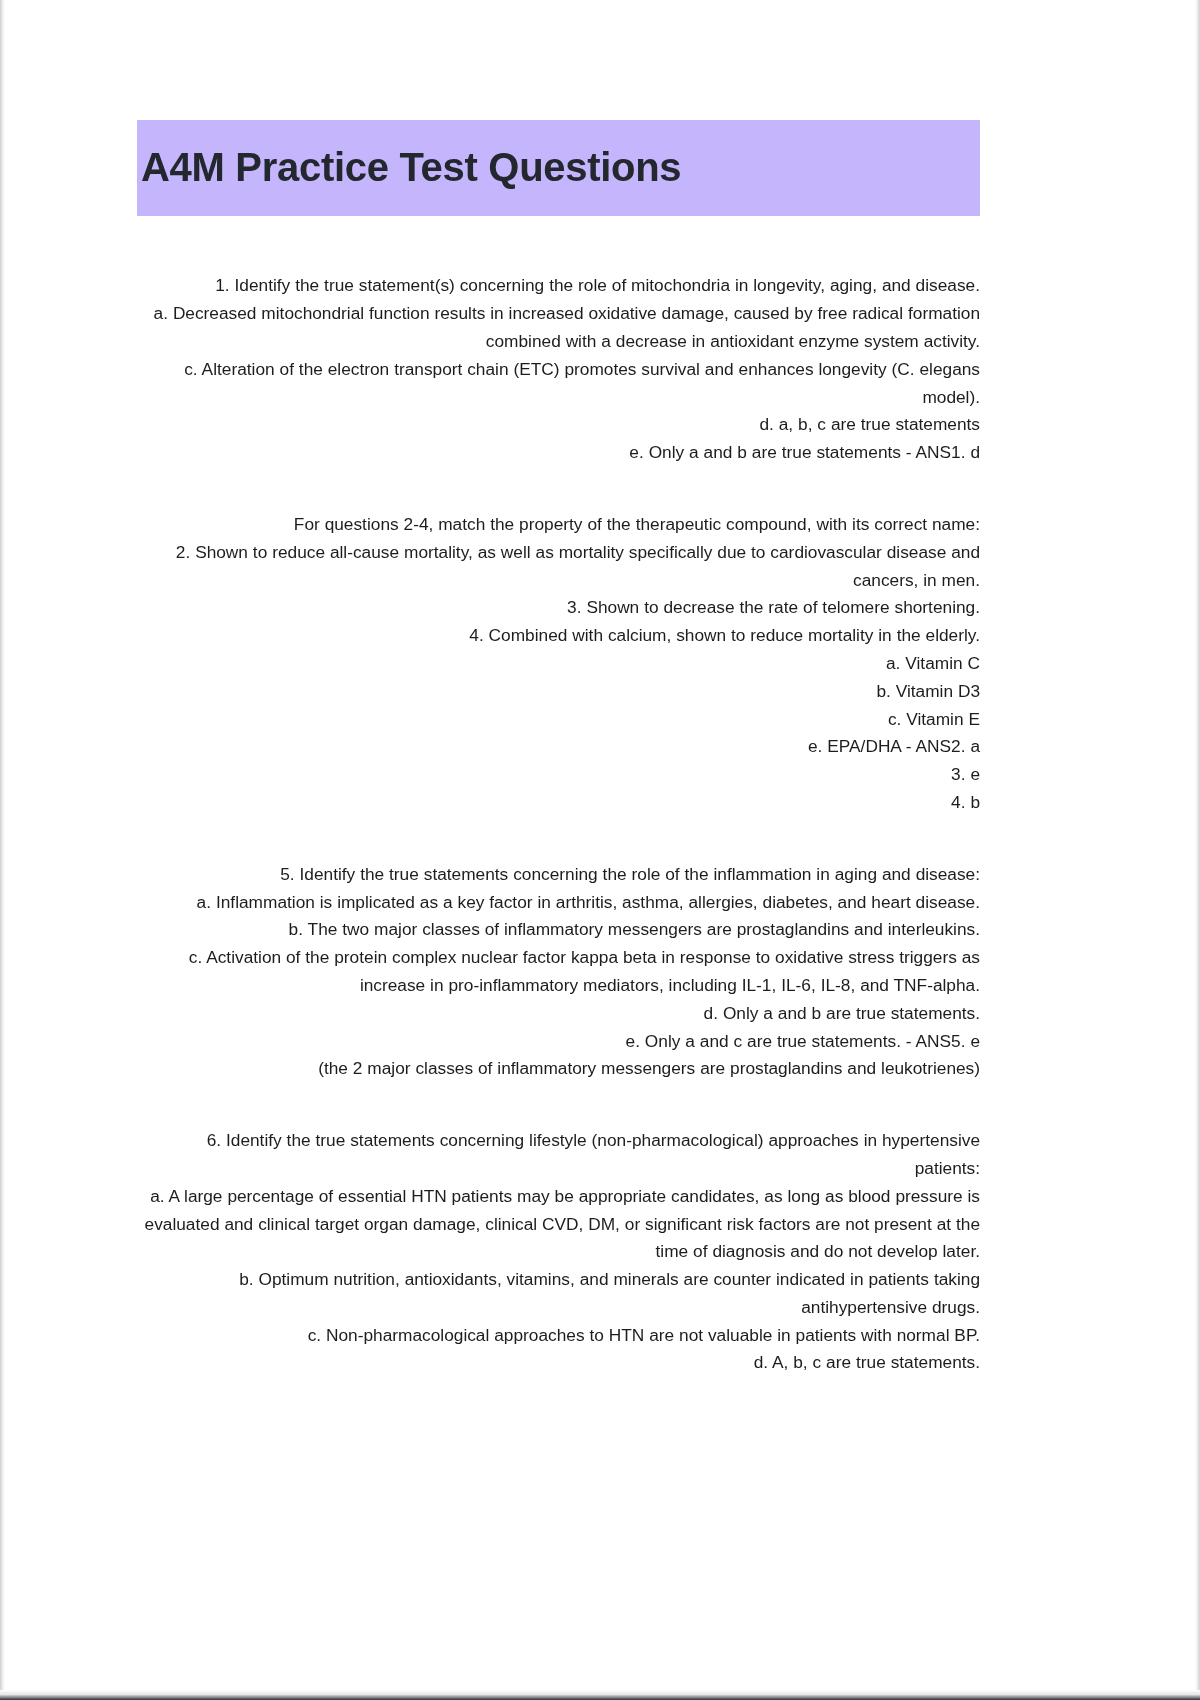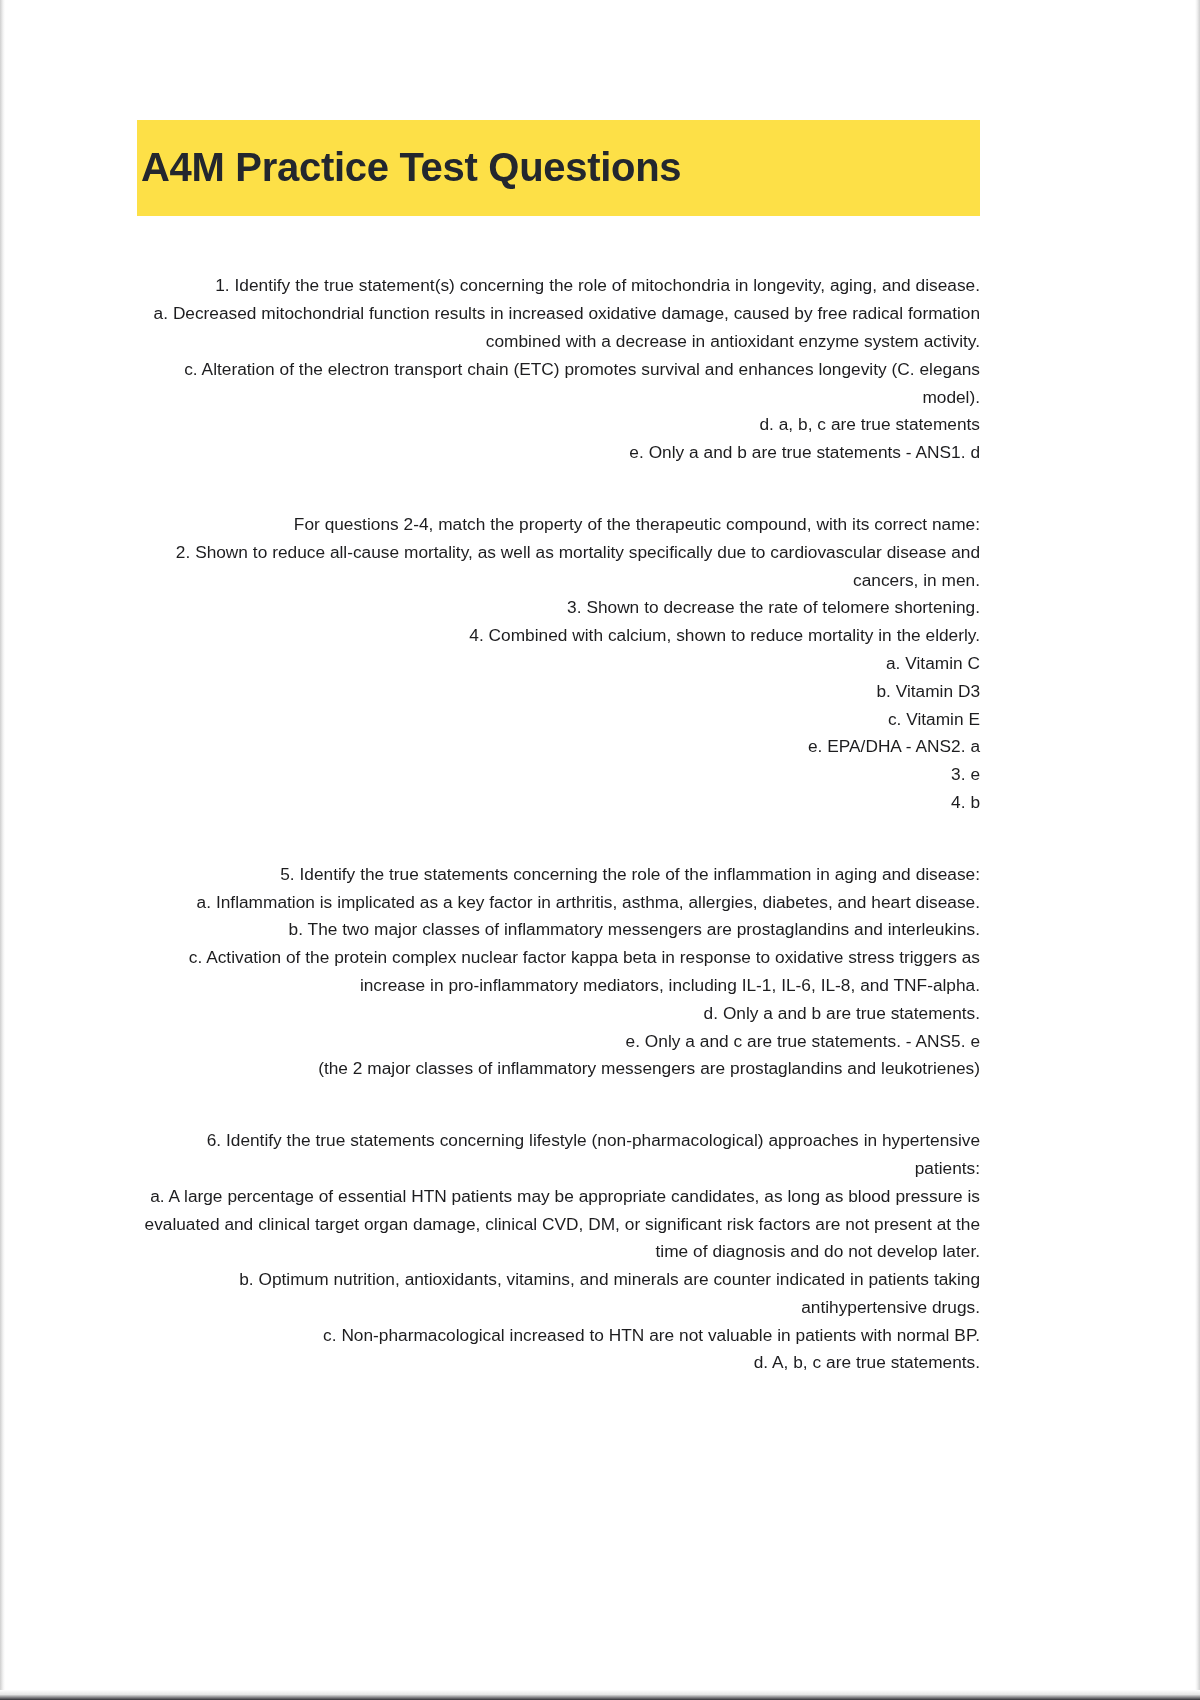--- a/index.html
+++ b/index.html
@@ -53,21 +53,21 @@
   }
 
   .content {
     position: absolute;
     left: 137px;
     top: 120px;
     width: 843px;
   }
 
   .title-band {
-    background: #fde047;
+    background: #c4b5fd;
     padding: 26px 0 28px 0;
     margin: 0;
   }
   .doc-title {
     margin: 0;
     padding: 0 4px;
     font-size: 40px;
     line-height: 1.06;
     font-weight: bold;
     letter-spacing: -0.3px;
@@ -140,21 +140,21 @@
         <p class="line">c. Activation of the protein complex nuclear factor kappa beta in response to oxidative stress triggers as increase in pro-inflammatory mediators, including IL-1, IL-6, IL-8, and TNF-alpha.</p>
         <p class="line">d. Only a and b are true statements.</p>
         <p class="line">e. Only a and c are true statements. - ANS5. e</p>
         <p class="line">(the 2 major classes of inflammatory messengers are prostaglandins and leukotrienes)</p>
       </div>
 
       <div class="qblock">
         <p class="line">6. Identify the true statements concerning lifestyle (non-pharmacological) approaches in hypertensive patients:</p>
         <p class="line">a. A large percentage of essential HTN patients may be appropriate candidates, as long as blood pressure is evaluated and clinical target organ damage, clinical CVD, DM, or significant risk factors are not present at the time of diagnosis and do not develop later.</p>
         <p class="line">b. Optimum nutrition, antioxidants, vitamins, and minerals are counter indicated in patients taking antihypertensive drugs.</p>
-        <p class="line">c. Non-pharmacological increased to HTN are not valuable in patients with normal BP.</p>
+        <p class="line">c. Non-pharmacological approaches to HTN are not valuable in patients with normal BP.</p>
         <p class="line">d. A, b, c are true statements.</p>
       </div>
 
     </div>
   </div>
 
   <div class="page-edge-bottom"></div>
 </div>
 
 </body></html>

